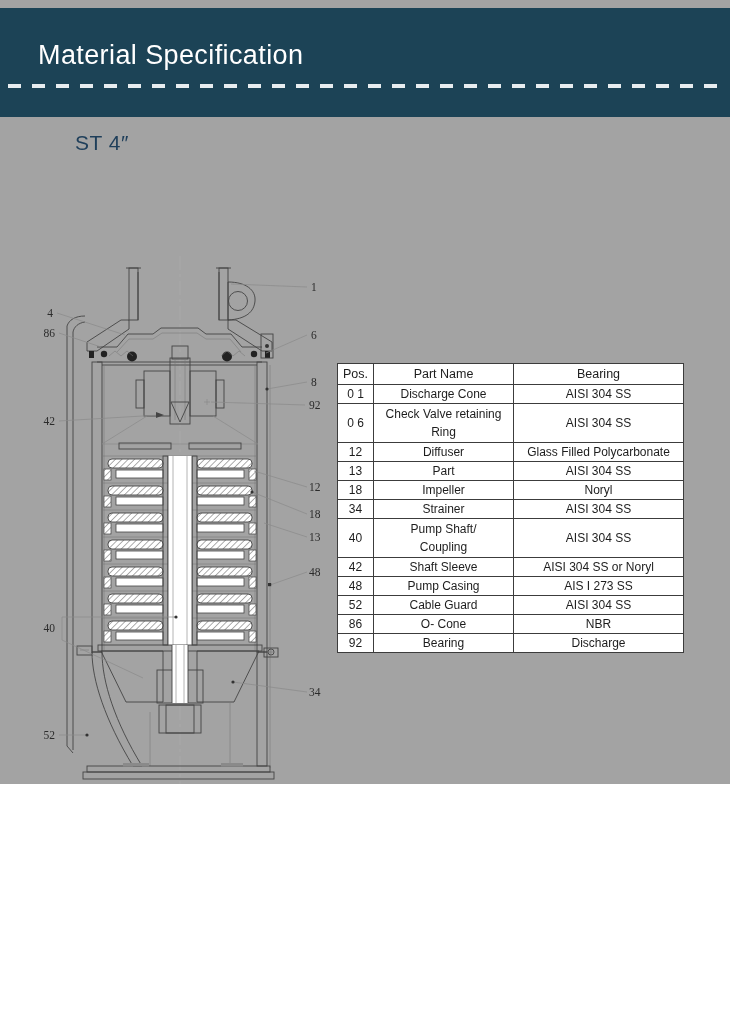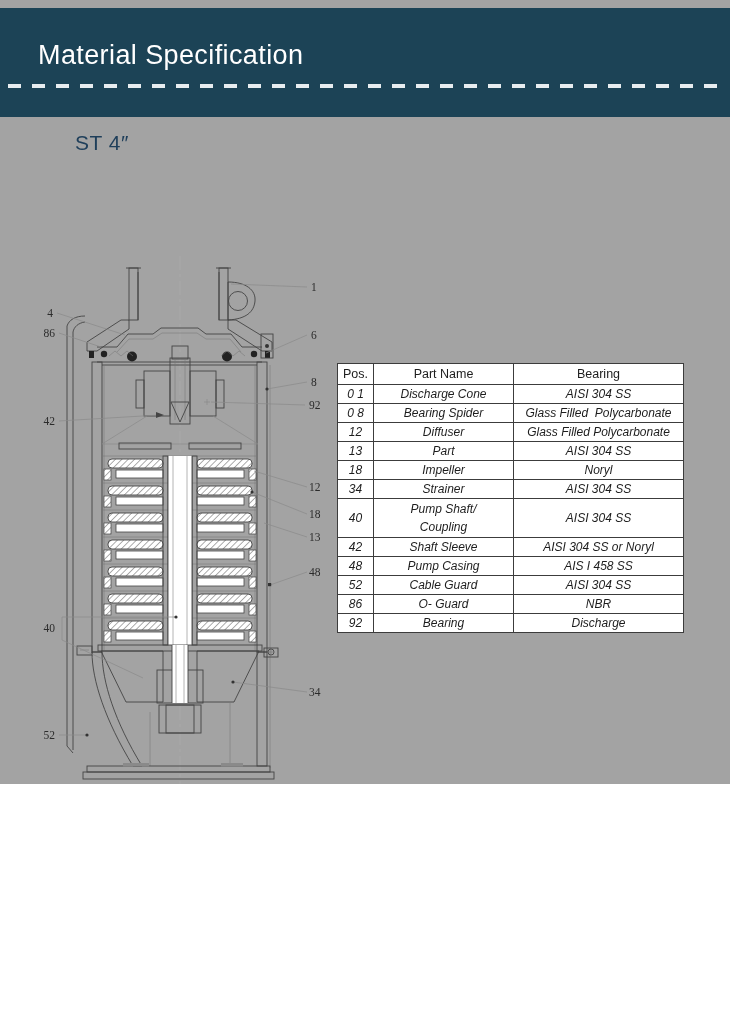--- a/index.html
+++ b/index.html
@@ -11,21 +11,21 @@
   .banner-dash{position:absolute;left:8px;top:76px;width:712px;height:4px;
         background:repeating-linear-gradient(90deg,#e7edf0 0 13px,transparent 13px 24px);}
   .subtitle{position:absolute;left:75px;top:131px;font-size:21px;font-weight:500;
         color:#1e3e5a;letter-spacing:.5px;}
   .diagram{position:absolute;left:25px;top:250px;width:300px;height:565px;}
   .spec-table{position:absolute;left:337px;top:363px;width:346px;border-collapse:collapse;
         table-layout:fixed;font-size:12px;color:#1d1d1d;background:#fff;border:1.5px solid #3c3c3c;}
   .spec-table th,.spec-table td{border:1px solid #3c3c3c;text-align:center;vertical-align:middle;
         padding:0 2px;overflow:hidden;}
   .spec-table th{height:20px;font-weight:400;font-size:12.5px;}
-  .spec-table td{height:18px;line-height:1.5;font-style:italic;}
+  .spec-table td{height:18px;line-height:1.5;}
   .spec-table tr.tall td{height:38px;}
   .callout{font-family:"Liberation Serif",serif;font-size:11.5px;fill:#2b2b2b;}
   .ln{stroke:#8a8a8a;stroke-width:.7;fill:none;}
   .ol{stroke:#444;stroke-width:.9;fill:none;}
   .thin{stroke:#777;stroke-width:.55;fill:none;}
 </style>
 </head>
 <body>
 
 <div class="page">
@@ -253,24 +253,24 @@
         <th>Part Name</th>
         <th>Bearing</th>
       </tr>
     </thead>
     <tbody id="spec-body">
         <tr>
           <td>0 1</td>
           <td>Discharge Cone</td>
           <td>AISI 304 SS</td>
         </tr>
-        <tr>
-          <td>0 8</td>
-          <td>Bearing Spider</td>
-          <td>Glass Filled&nbsp; Polycarbonate</td>
+        <tr class="tall">
+          <td>0 6</td>
+          <td>Check Valve retaining<br>Ring</td>
+          <td>AISI 304 SS</td>
         </tr>
         <tr>
           <td>12</td>
           <td>Diffuser</td>
           <td>Glass Filled Polycarbonate</td>
         </tr>
         <tr>
           <td>13</td>
           <td>Part</td>
           <td>AISI 304 SS</td>
@@ -291,30 +291,30 @@
           <td>AISI 304 SS</td>
         </tr>
         <tr>
           <td>42</td>
           <td>Shaft Sleeve</td>
           <td>AISI 304 SS or Noryl</td>
         </tr>
         <tr>
           <td>48</td>
           <td>Pump Casing</td>
-          <td>AIS I 458 SS</td>
+          <td>AIS I 273 SS</td>
         </tr>
         <tr>
           <td>52</td>
           <td>Cable Guard</td>
           <td>AISI 304 SS</td>
         </tr>
         <tr>
           <td>86</td>
-          <td>O- Guard</td>
+          <td>O- Cone</td>
           <td>NBR</td>
         </tr>
         <tr>
           <td>92</td>
           <td>Bearing</td>
           <td>Discharge</td>
         </tr>
       </tbody>
   </table>
 

